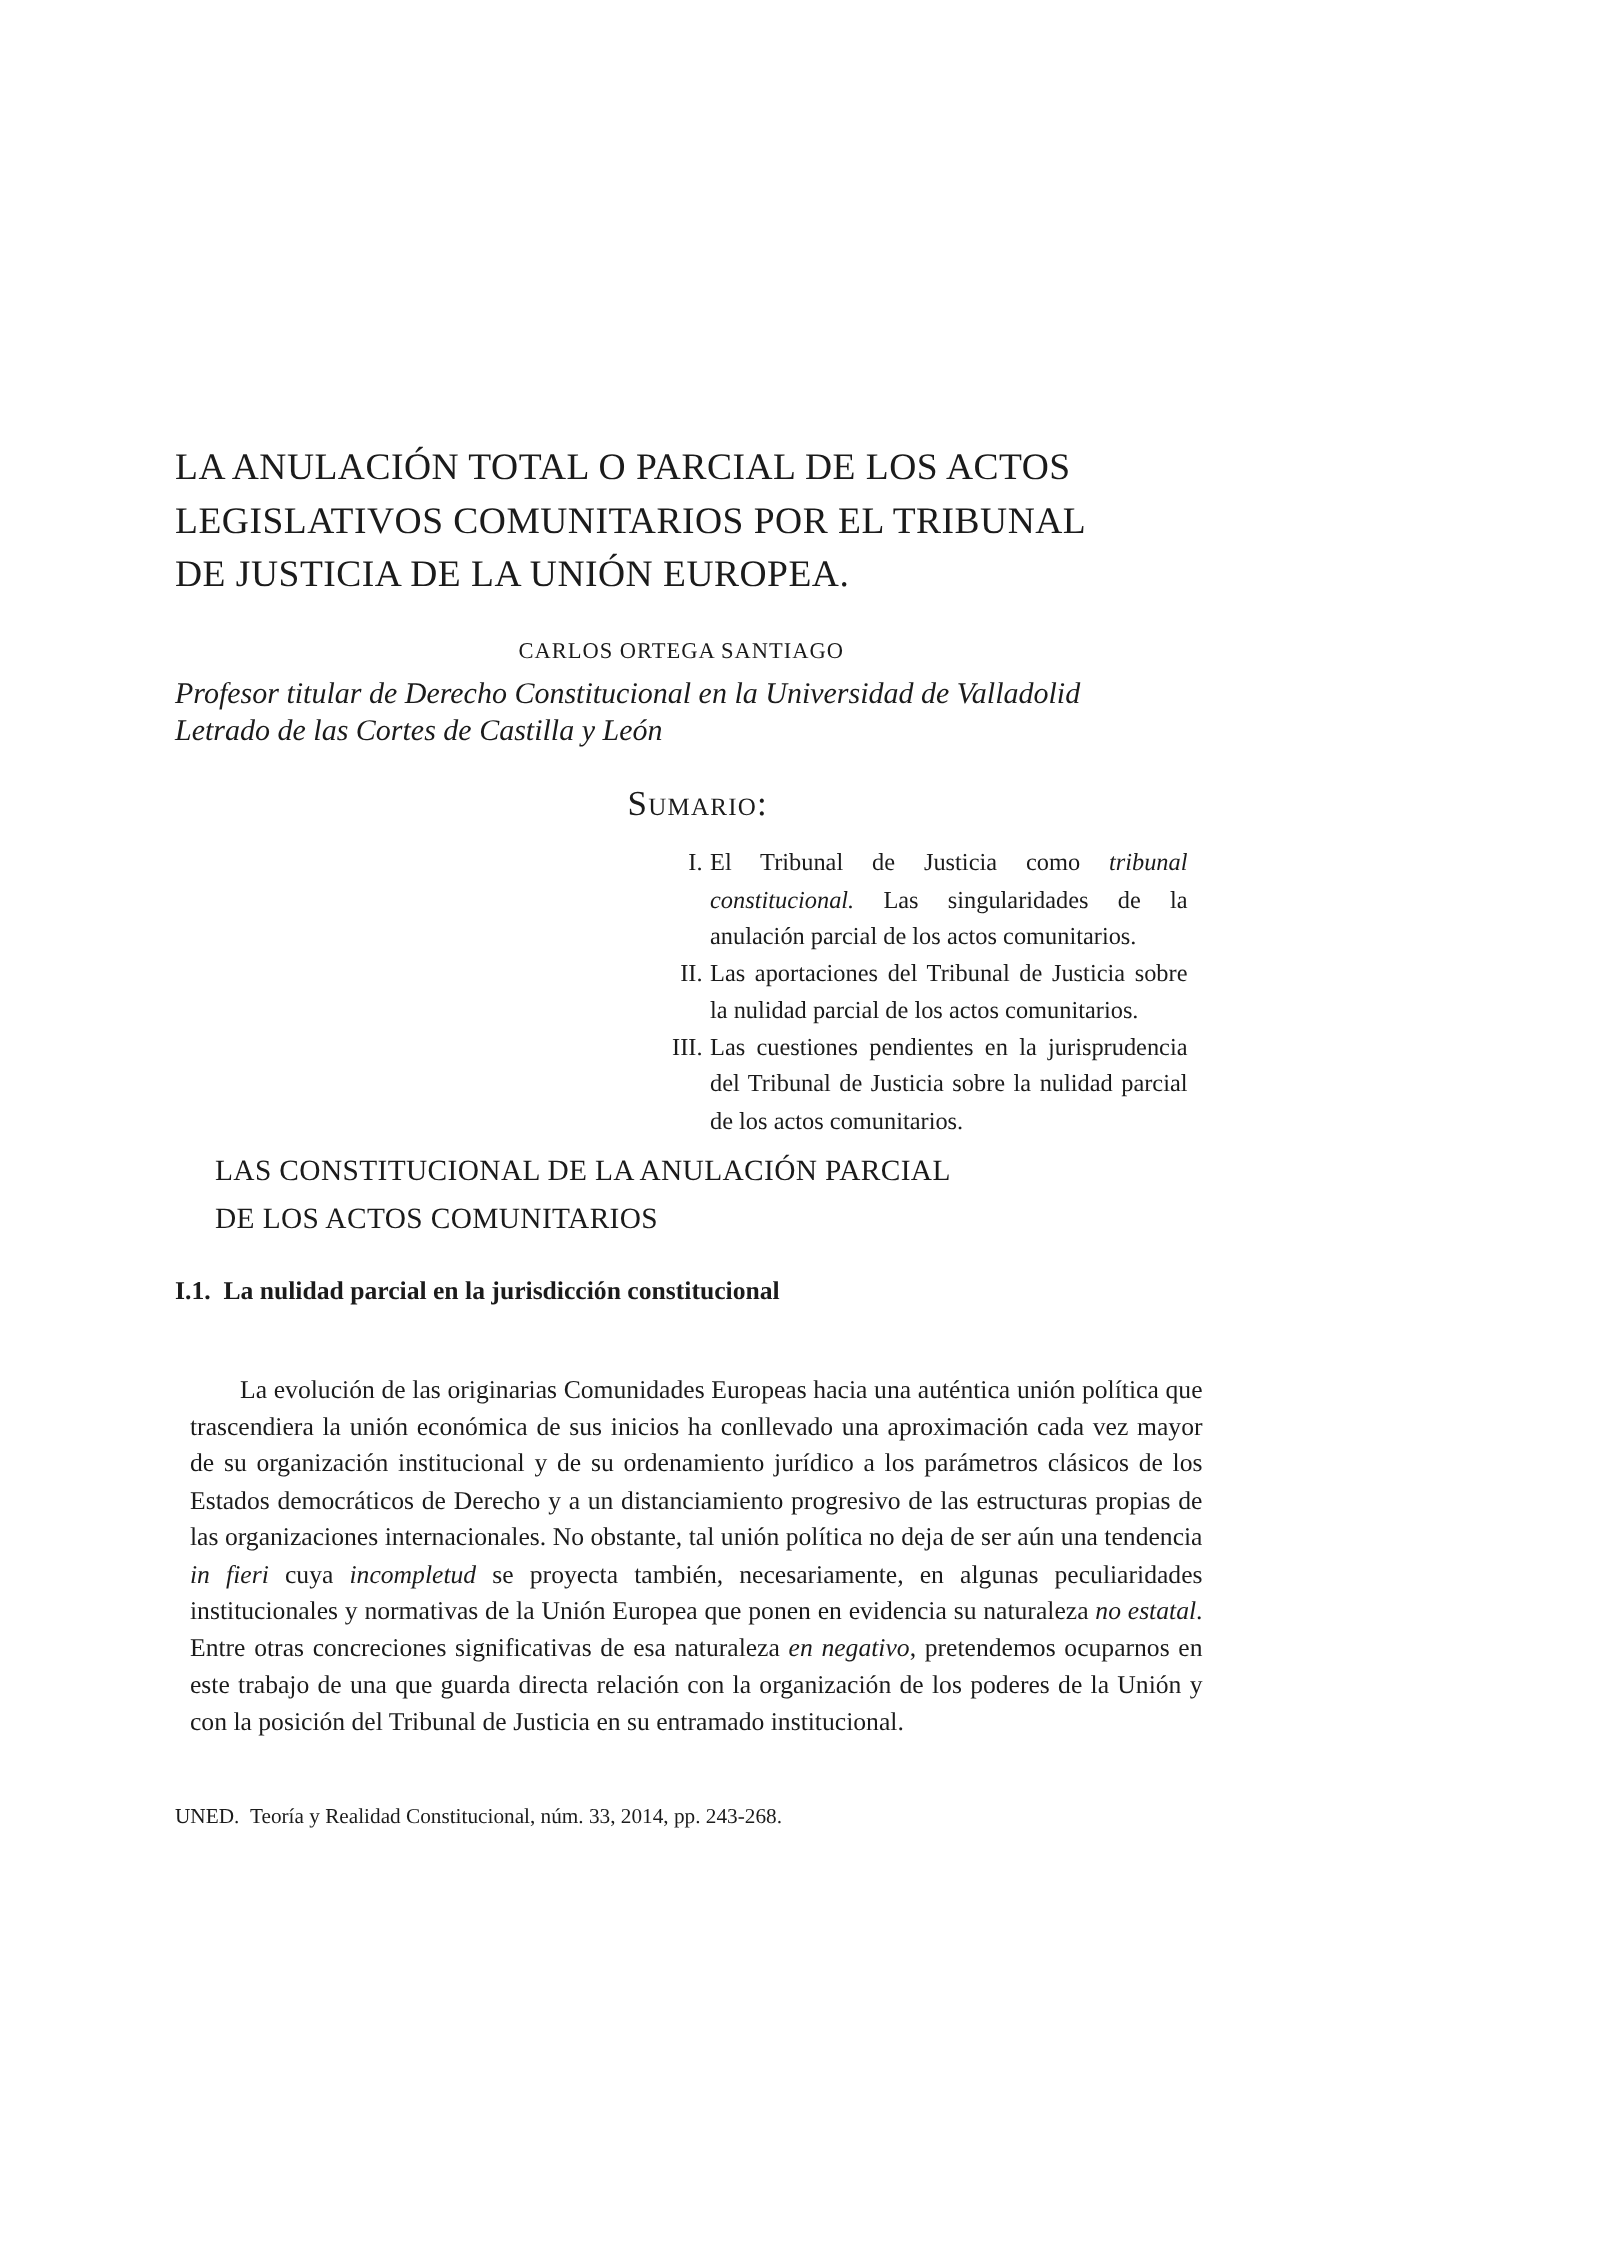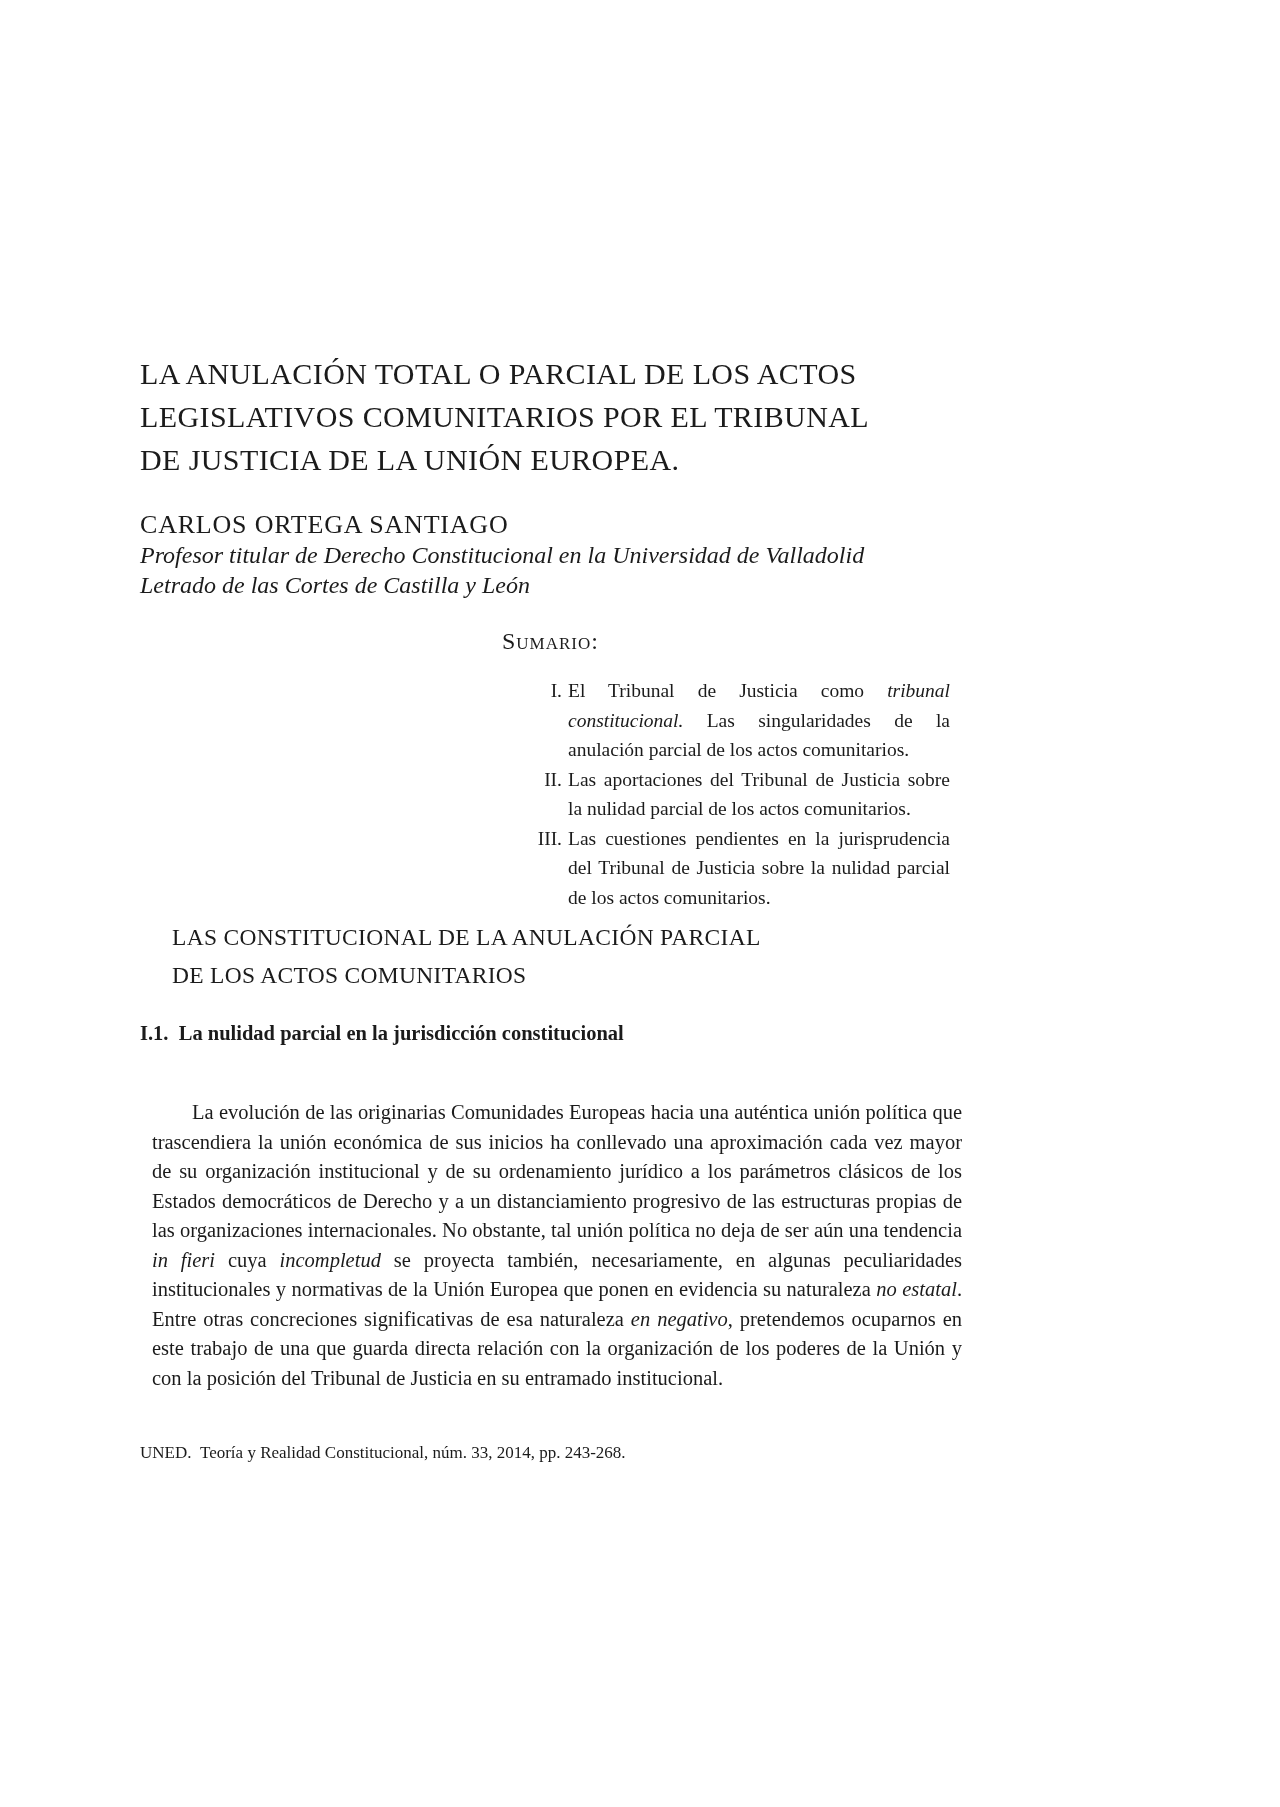--- a/index.html
+++ b/index.html
@@ -26,35 +26,36 @@
   
   .title {
     top: 352px;
     font-size: 30px;
     line-height: 43px;
     letter-spacing: 0.4px;
     font-weight: 400;
   }
   .author {
     top: 510px;
-    font-size: 26px;
+    font-size: 18px;
     letter-spacing: 0.8px;
+    text-align: center;
   }
   .affiliations {
     top: 540px;
     font-size: 24px;
     font-style: italic;
     line-height: 30px;
   }
 
   
   .sumario-label {
     top: 628px;
     left: 502px;
-    font-size: 24px;
+    font-size: 28px;
     font-variant: small-caps;
     letter-spacing: 1px;
     width: 300px;
   }
   .sumario-list {
     top: 676px;
     left: 540px;
     width: 410px;
     font-size: 19.5px;
     line-height: 29.5px;

